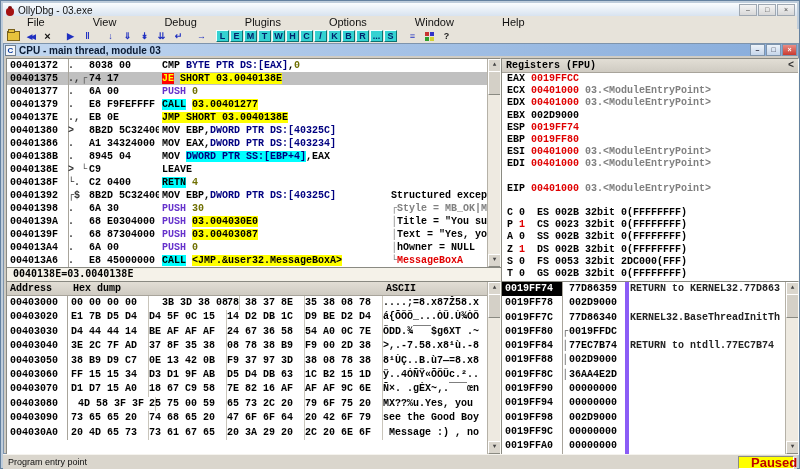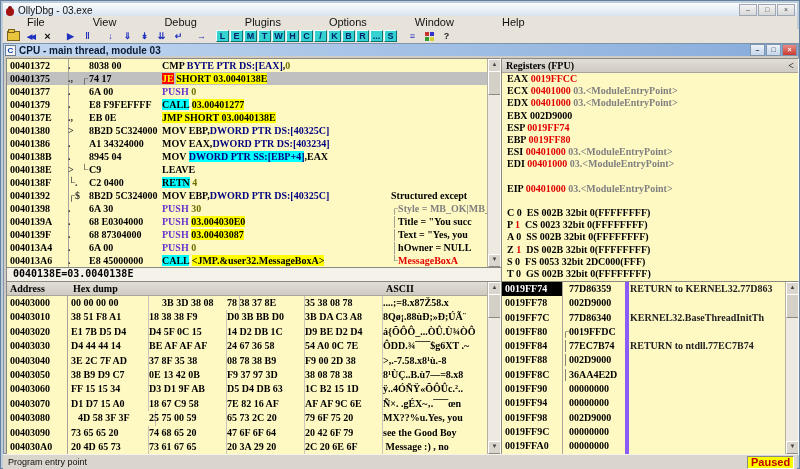--- a/index.html
+++ b/index.html
@@ -45,22 +45,22 @@
   #cputitle{position:absolute;left:0;top:0;right:0;height:12px;
     background:linear-gradient(to right,#C2D7F0,#87ACDB);display:flex;align-items:center;
     font-size:10px;font-weight:bold;color:#0A1A33}
   #cpuicon{width:9px;height:9px;background:#F4F6F8;border:1px solid #6E7E90;color:#1040A0;
     font-size:8px;line-height:9px;text-align:center;margin:0 3px 0 1px;font-weight:bold}
   #cpubtns{margin-left:auto;display:flex;gap:1px;padding-right:1px}
   .cbtn{width:13px;height:10px;font-size:7px;line-height:9px;text-align:center;color:#223;
         background:linear-gradient(#EDF3FA,#C6D6EA);border:1px solid #7E94AC}
   .cbtn.close{background:linear-gradient(#E98C84,#C93A30);color:#fff;font-weight:bold}
   
-  .pane{position:absolute;background:#fef9c3;border:1px solid;border-color:#8A8A82 #FBFBF6 #FBFBF6 #8A8A82;
-        font-family:Liberation Serif, serif;font-size:10px;font-weight:bold;color:#000;overflow:hidden}
+  .pane{position:absolute;background:#ffffff;border:1px solid;border-color:#8A8A82 #FBFBF6 #FBFBF6 #8A8A82;
+        font-family:Liberation Mono, monospace;font-size:10px;font-weight:bold;color:#000;overflow:hidden}
   #disasm{left:2px;top:14px;width:493px;height:208px}
   #infobar{left:2px;top:223px;width:493px;height:13px;position:absolute;background:#F5F2E9;
      border:1px solid;border-color:#8A8A82 #FBFBF6 #FBFBF6 #8A8A82;
      font-family:"DejaVu Sans Mono",monospace;font-size:10px;font-weight:bold;line-height:12px;padding-left:6px}
   #regs{left:497px;top:14px;width:296px;height:222px}
   #dump{left:2px;top:237px;width:493px;height:172px}
   #stack{left:497px;top:237px;width:296px;height:172px}
   .hdr{background:linear-gradient(#E2DED5,#CFCBC2);border-bottom:1px solid #A8A49B;height:13px;
        line-height:13px;position:relative}
   
@@ -102,21 +102,21 @@
   .vsb .sbtn{position:absolute;left:0;width:11px;height:11px;background:#DAD6CD;border:1px solid;
      border-color:#FFF #8A8A82 #8A8A82 #FFF;font-size:6px;line-height:9px;text-align:center;color:#444}
   .vsb .up{top:0}.vsb .dn{bottom:0}
   .vsb .thumb{position:absolute;left:0;top:12px;width:11px;height:22px;background:#D4D0C7;
      border:1px solid;border-color:#FFF #8A8A82 #8A8A82 #FFF}
   
   #statusbar{position:absolute;left:2px;top:453px;width:794px;height:14px;background:#DAD6CD;
      border-top:1px solid #F5F3EE;font-size:10px;color:#111;display:flex;align-items:center}
   #statusmsg{padding-left:5px;font-size:9px}
   #paused{position:absolute;right:3px;top:1px;width:42px;height:11px;background:#FFFF00;color:#C00000;
-     font-size:11px;font-weight:bold;line-height:11px;padding-left:3px;border:1px solid;border-color:#8A8A82 #FFF #FFF #8A8A82}
+     font-size:13px;font-weight:bold;line-height:11px;padding-left:12px;border:1px solid;border-color:#8A8A82 #FFF #FFF #8A8A82}
 </style>
 </head>
 <body>
 
 <div id="win">
   <div id="titlebar">
     <span id="bug"></span>
     <span>OllyDbg - 03.exe</span>
     <span id="winbtns">
         <span class="wbtn">–</span>
@@ -263,21 +263,20 @@
       </div>
 
       <div id="dump" class="pane">
         <div id="dumphdr" class="hdr">
           <span class="h-addr">Address</span>
           <span class="h-hex">Hex dump</span>
           <span class="h-ascii">ASCII</span>
         </div>
         <div id="dumprows">
             <div class="dumprow"><span class="du-addr">00403000</span><span class="du-g" style="left: 61px;">00 00 00 00</span><span class="du-g" style="left: 129px; margin-left: 23px;">3B 3D 38 08</span><span class="du-g" style="left: 217px;">78 38 37 8E</span><span class="du-g" style="left: 295px;">35 38 08 78</span><span class="du-ascii">....;=8.x87Ž58.x</span></div>
-            <div class="dumprow"><span class="du-addr">00403010</span><span class="du-g" style="left: 61px;">38 51 F8 A1</span><span class="du-g" style="left: 139px;">18 38 38 F9</span><span class="du-g" style="left: 217px;">D0 3B BB D0</span><span class="du-g" style="left: 295px;">3B DA C3 A8</span><span class="du-ascii">8Qø¡.88ùÐ;»Ð;ÚÃ¨</span></div>
             <div class="dumprow"><span class="du-addr">00403020</span><span class="du-g" style="left: 61px;">E1 7B D5 D4</span><span class="du-g" style="left: 139px;">D4 5F 0C 15</span><span class="du-g" style="left: 217px;">14 D2 DB 1C</span><span class="du-g" style="left: 295px;">D9 BE D2 D4</span><span class="du-ascii">á{ÕÔÔ_...ÒÛ.Ù¾ÒÔ</span></div>
             <div class="dumprow"><span class="du-addr">00403030</span><span class="du-g" style="left: 61px;">D4 44 44 14</span><span class="du-g" style="left: 139px;">BE AF AF AF</span><span class="du-g" style="left: 217px;">24 67 36 58</span><span class="du-g" style="left: 295px;">54 A0 0C 7E</span><span class="du-ascii">ÔDD.¾¯¯¯$g6XT .~</span></div>
             <div class="dumprow"><span class="du-addr">00403040</span><span class="du-g" style="left: 61px;">3E 2C 7F AD</span><span class="du-g" style="left: 139px;">37 8F 35 38</span><span class="du-g" style="left: 217px;">08 78 38 B9</span><span class="du-g" style="left: 295px;">F9 00 2D 38</span><span class="du-ascii">&gt;,.-7.58.x8¹ù.-8</span></div>
             <div class="dumprow"><span class="du-addr">00403050</span><span class="du-g" style="left: 61px;">38 B9 D9 C7</span><span class="du-g" style="left: 139px;">0E 13 42 0B</span><span class="du-g" style="left: 217px;">F9 37 97 3D</span><span class="du-g" style="left: 295px;">38 08 78 38</span><span class="du-ascii">8¹ÙÇ..B.ù7—=8.x8</span></div>
             <div class="dumprow"><span class="du-addr">00403060</span><span class="du-g" style="left: 61px;">FF 15 15 34</span><span class="du-g" style="left: 139px;">D3 D1 9F AB</span><span class="du-g" style="left: 217px;">D5 D4 DB 63</span><span class="du-g" style="left: 295px;">1C B2 15 1D</span><span class="du-ascii">ÿ..4ÓÑŸ«ÕÔÛc.²..</span></div>
             <div class="dumprow"><span class="du-addr">00403070</span><span class="du-g" style="left: 61px;">D1 D7 15 A0</span><span class="du-g" style="left: 139px;">18 67 C9 58</span><span class="du-g" style="left: 217px;">7E 82 16 AF</span><span class="du-g" style="left: 295px;">AF AF 9C 6E</span><span class="du-ascii">Ñ×. .gÉX~‚.¯¯¯œn</span></div>
             <div class="dumprow"><span class="du-addr">00403080</span><span class="du-g" style="left: 47px; margin-left: 21px;">4D 58 3F 3F</span><span class="du-g" style="left: 139px;">25 75 00 59</span><span class="du-g" style="left: 217px;">65 73 2C 20</span><span class="du-g" style="left: 295px;">79 6F 75 20</span><span class="du-ascii">MX??%u.Yes, you </span></div>
             <div class="dumprow"><span class="du-addr">00403090</span><span class="du-g" style="left: 61px;">73 65 65 20</span><span class="du-g" style="left: 139px;">74 68 65 20</span><span class="du-g" style="left: 217px;">47 6F 6F 64</span><span class="du-g" style="left: 295px;">20 42 6F 79</span><span class="du-ascii">see the Good Boy</span></div>
             <div class="dumprow"><span class="du-addr">004030A0</span><span class="du-g" style="left: 61px;">20 4D 65 73</span><span class="du-g" style="left: 139px;">73 61 67 65</span><span class="du-g" style="left: 217px;">20 3A 29 20</span><span class="du-g" style="left: 295px;">2C 20 6E 6F</span><span class="du-ascii"> Message :) , no</span></div>
           </div>

